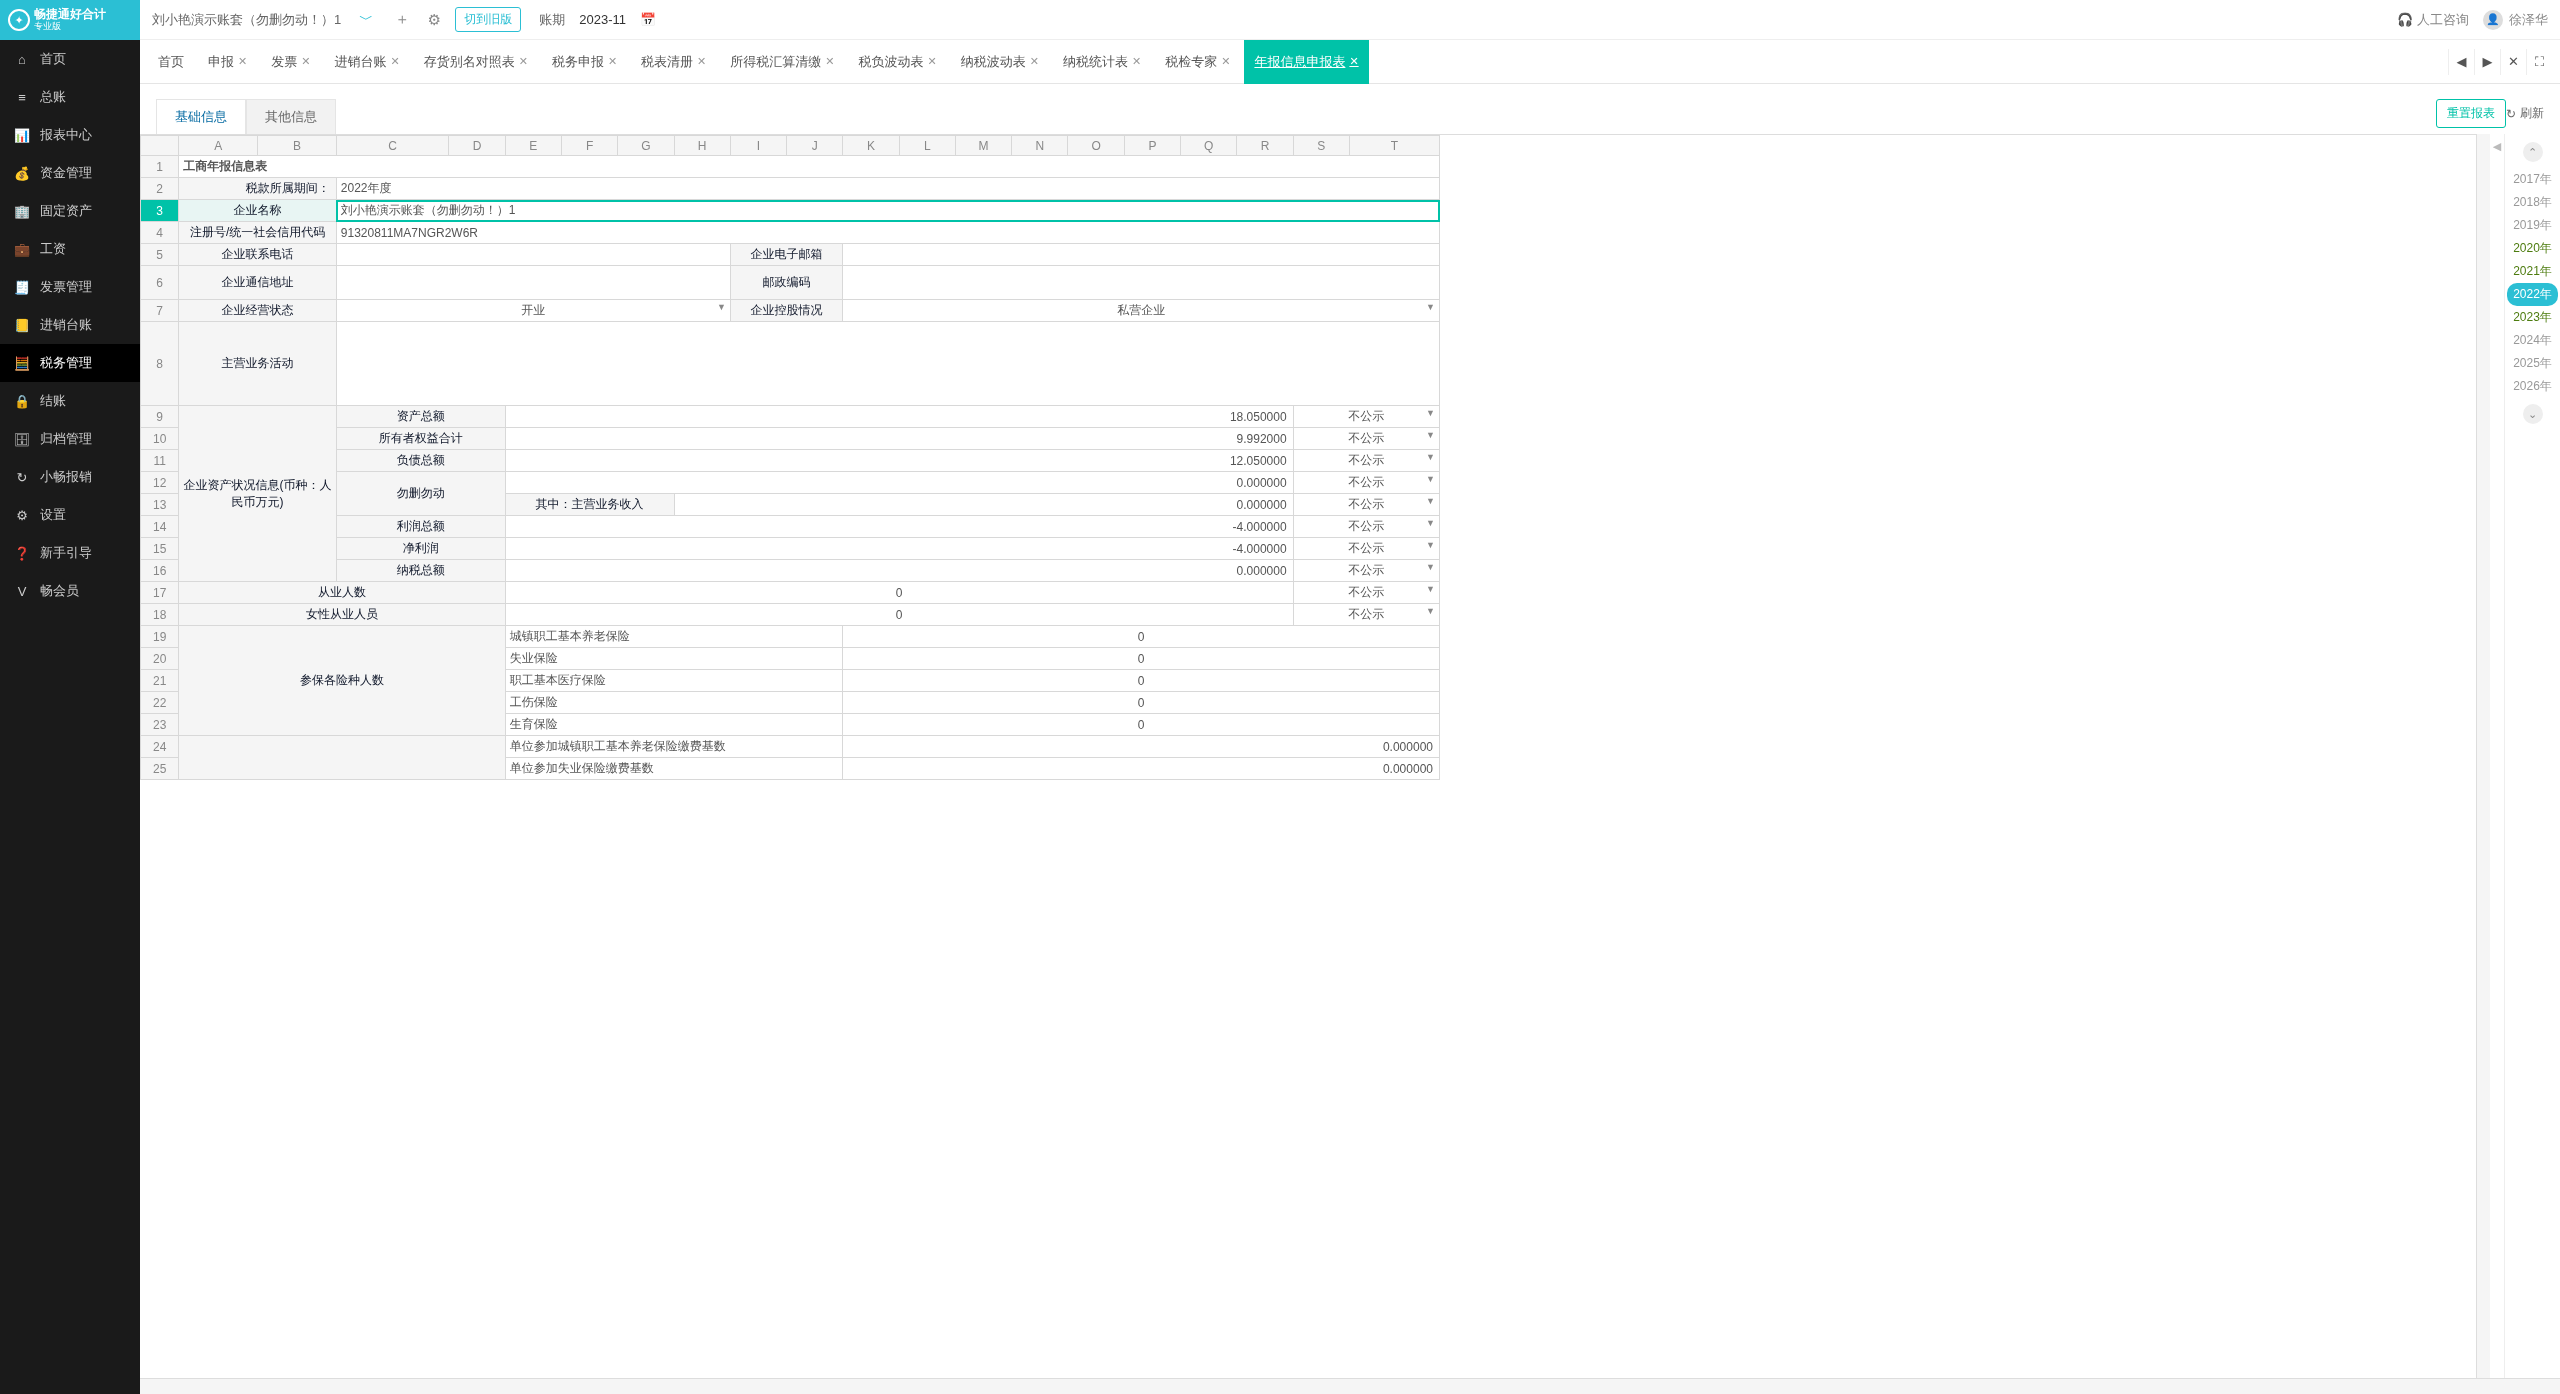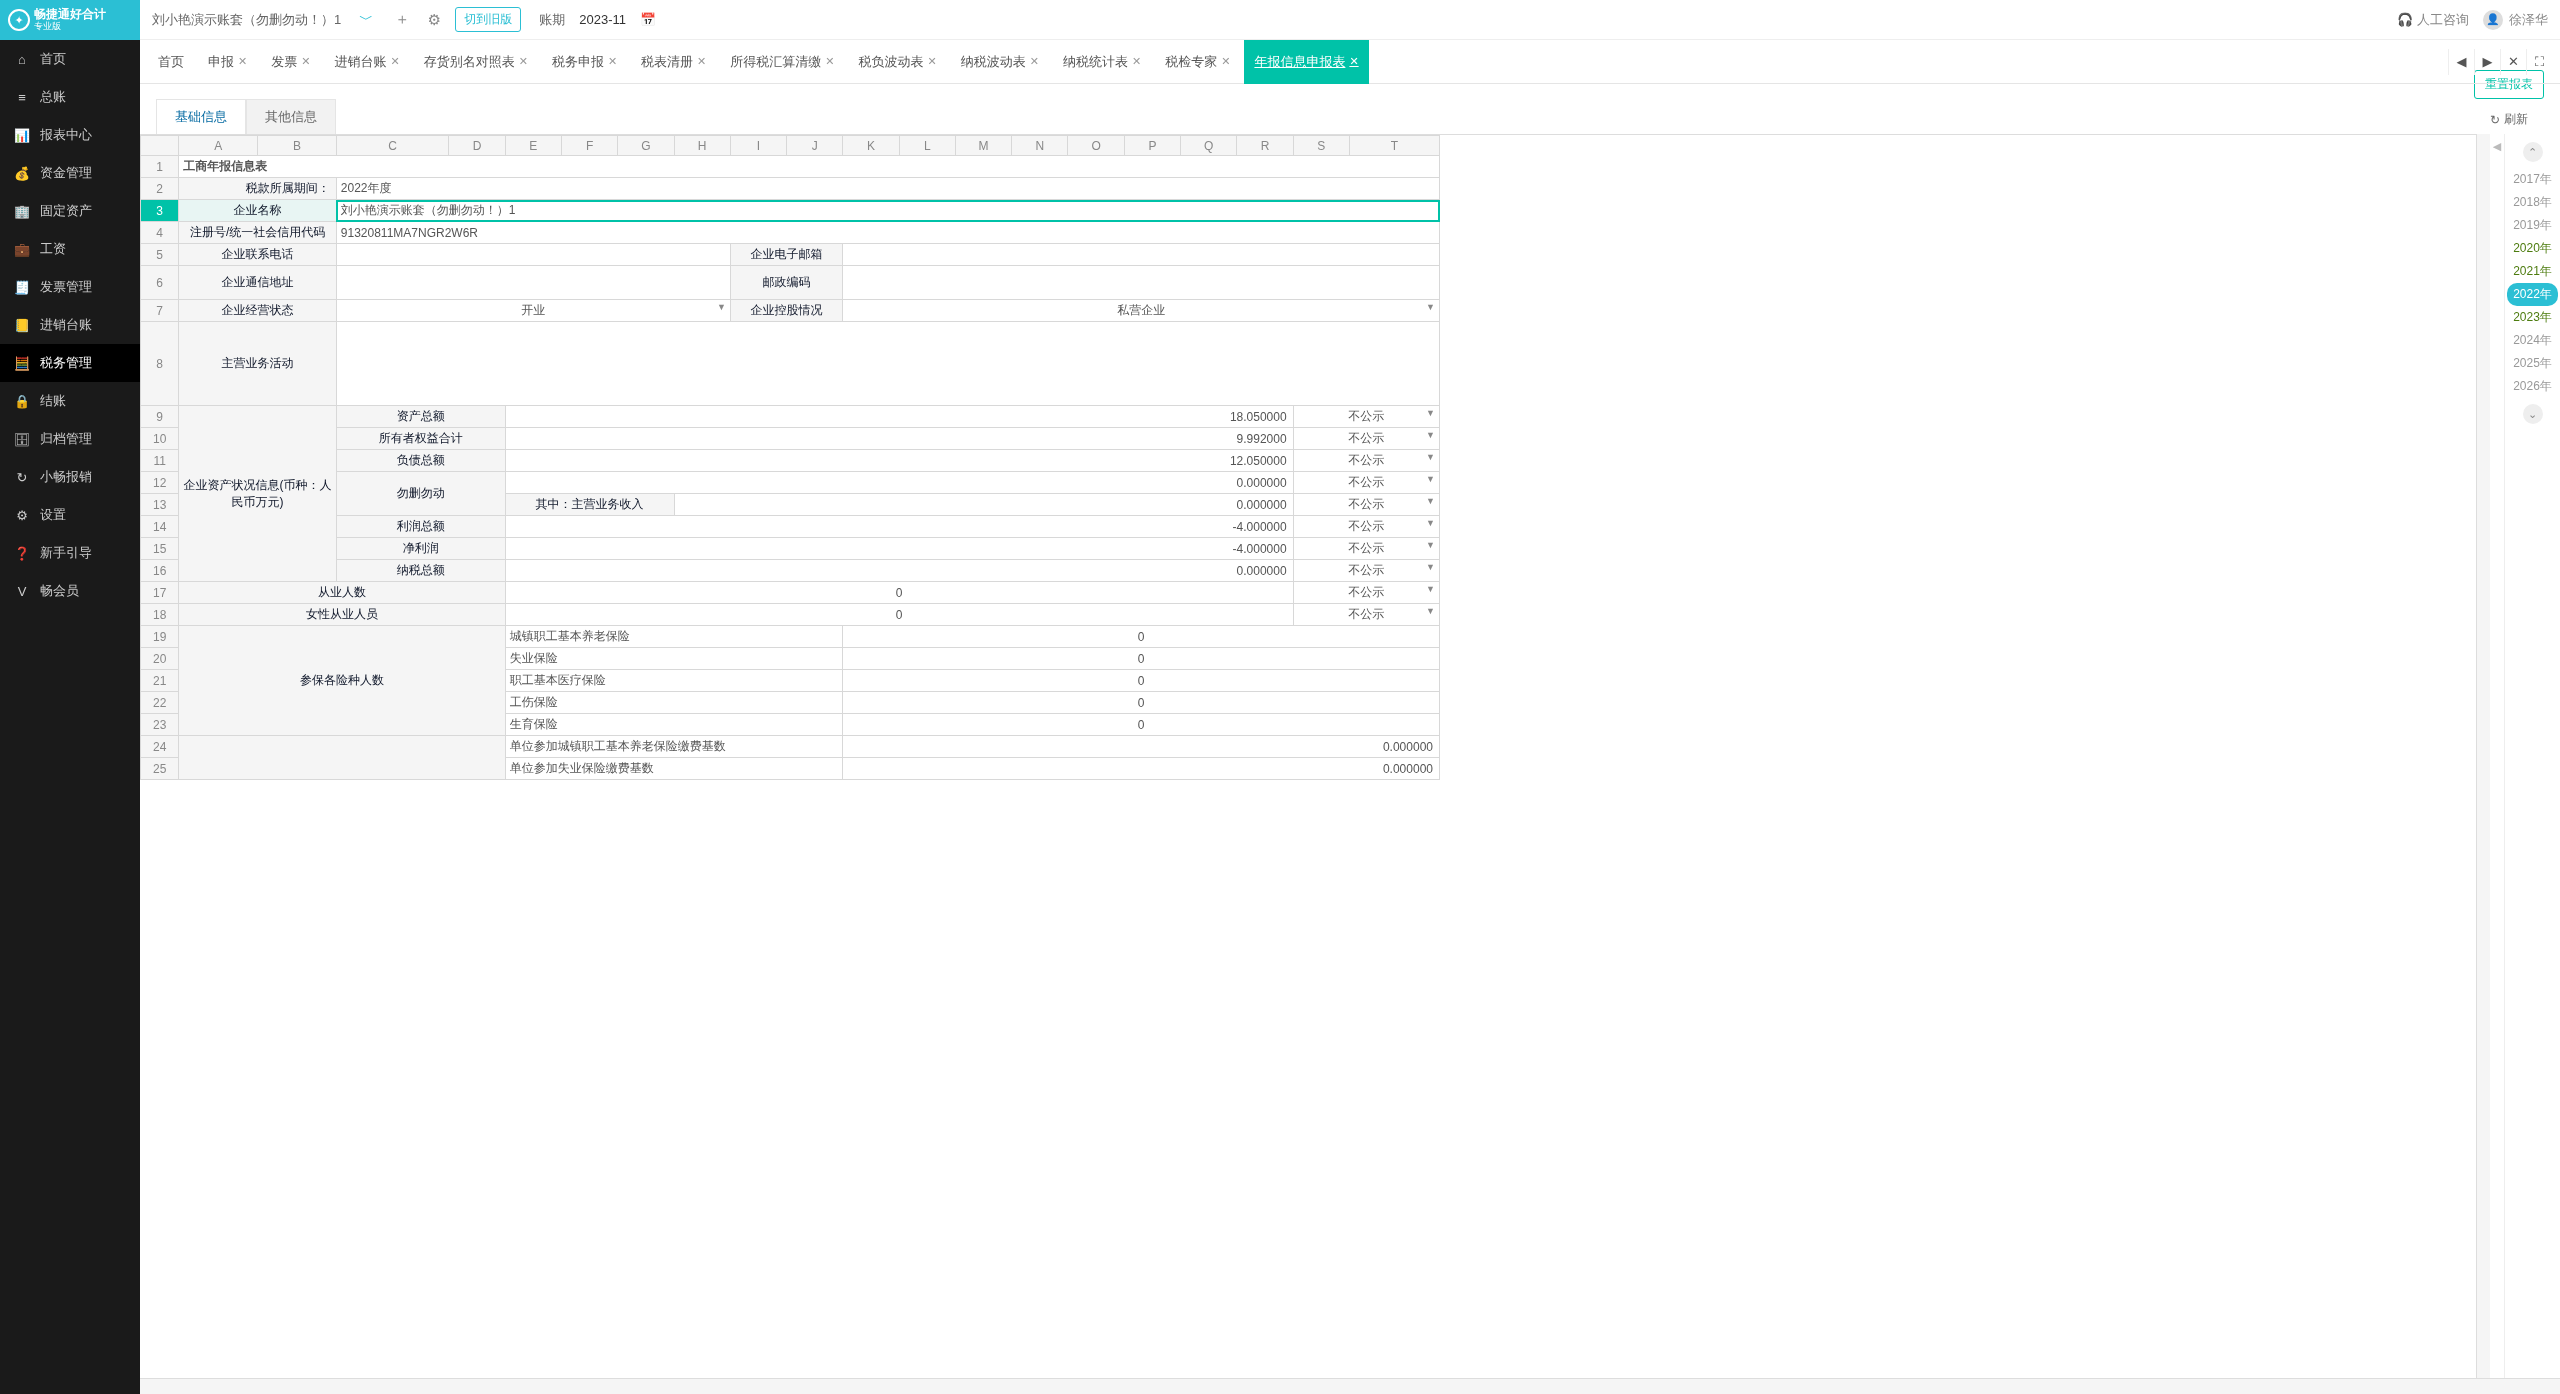--- a/index.html
+++ b/index.html
@@ -40,21 +40,21 @@
 .tab.active { background:#00C2A8; color:#fff;text-decoration:underline; }
 .tab.active .close { color:#fff; }
 .tabs-ctrl { display:flex; align-items:center; gap:0; margin-left:6px; }
 .tabs-ctrl span { width:26px; height:26px; display:flex;align-items:center;justify-content:center; color:#555; cursor:pointer; border-left:1px solid #eee; }
 
 
 .subbar { height: 50px; display:flex; align-items:flex-end; padding:0 16px; }
 .subtabs { display:flex; gap:0; }
 .subtab { padding: 8px 18px; background:#f2f2f2; color:#666; cursor:pointer; border:1px solid #e5e5e5; border-bottom:none; }
 .subtab.active { background:#fff; color:#0369a1; border-color:#e5e5e5; }
-.subbar-right { margin-left:auto; display:flex; align-items:center; gap:12px; padding-bottom:6px;flex-direction:column; }
+.subbar-right { margin-left:auto; display:flex; align-items:center; gap:0; padding-bottom:6px; }
 .reset-btn { border:1px solid #00C2A8; color:#00C2A8; background:#fff; padding:5px 10px; border-radius:3px; cursor:pointer; font-size:12px; }
 .refresh-btn { color:#666; cursor:pointer; display:flex;align-items:center;gap:4px; font-size:12px; }
 
 
 .sheet-wrap { flex:1; display:flex; overflow:hidden; }
 .sheet { flex:1; overflow:auto; border-top:1px solid #ddd; position:relative; }
 table.grid { border-collapse:collapse; width:1300px; table-layout:fixed; }
 table.grid th, table.grid td { border:1px solid #d8d8d8; height:22px; padding:0 4px; font-size:12px; color:#555; background:#fff; vertical-align:middle; }
 table.grid thead th { background:#f5f5f5; text-align:center; font-weight:normal; color:#888; height:20px; }
 table.grid .rownum { width:30px; text-align:center; background:#f5f5f5; color:#888; }

